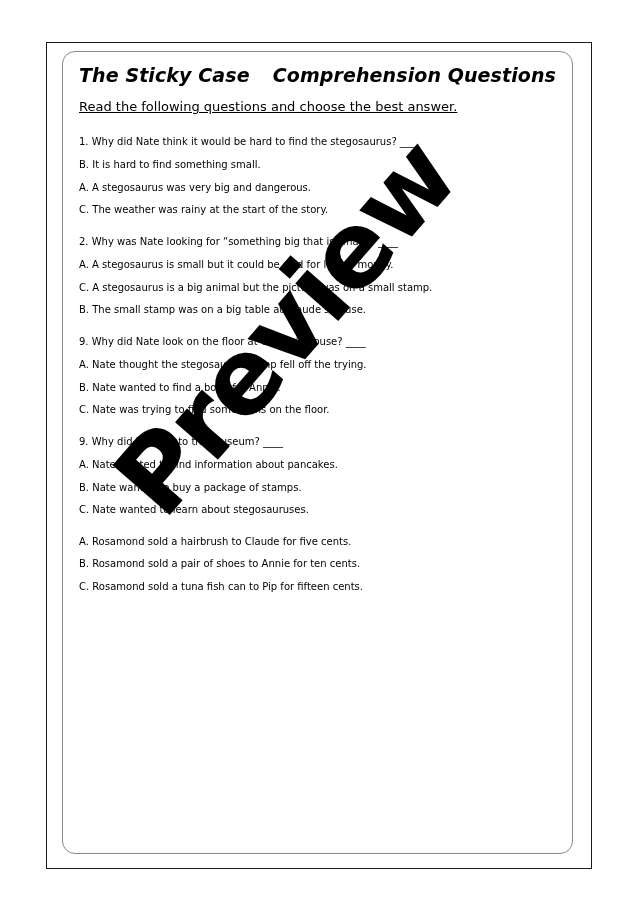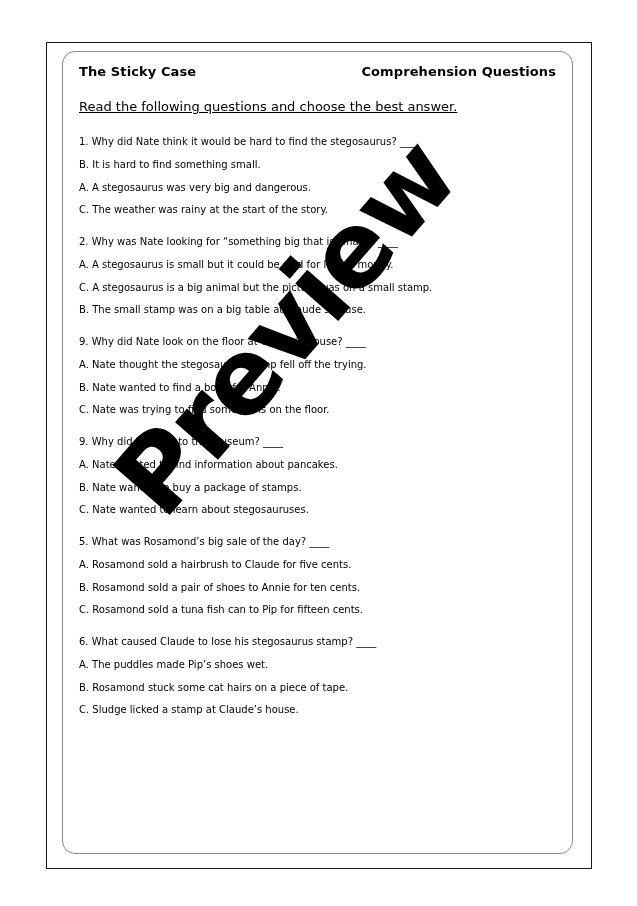--- a/index.html
+++ b/index.html
@@ -46,24 +46,25 @@
     position: absolute;
     left: 0;
     top: 0;
     width: 100%;
     padding: 12px 16px 0 16px;
     display: flex;
     justify-content: space-between;
     align-items: baseline;
   }
   .header-title {
-    font-size: 13px;
+    font-size: 19px;
     font-weight: bold;
     letter-spacing: 0.1px;
     white-space: nowrap;
+    font-style: italic;
   }
 
   
   #worksheet-body {
     position: absolute;
     left: 0;
     top: 42px;
     width: 100%;
     padding: 0 16px;
   }
@@ -151,30 +152,23 @@
             <p class="choice-text">B. Nate wanted to find a bone for Annie.</p>
             <p class="choice-text">C. Nate was trying to find some coins on the floor.</p>
           </div>
           <div class="question-block">
             <p class="question-text">9. Why did Nate go to the museum? ____</p>
             <p class="choice-text">A. Nate wanted to find information about pancakes.</p>
             <p class="choice-text">B. Nate wanted to buy a package of stamps.</p>
             <p class="choice-text">C. Nate wanted to learn about stegosauruses.</p>
           </div>
           <div class="question-block">
-            <p class="question-text">5. What was Rosamond’s big sale of the day? ____</p>
             <p class="choice-text">A. Rosamond sold a hairbrush to Claude for five cents.</p>
             <p class="choice-text">B. Rosamond sold a pair of shoes to Annie for ten cents.</p>
             <p class="choice-text">C. Rosamond sold a tuna fish can to Pip for fifteen cents.</p>
-          </div>
-          <div class="question-block">
-            <p class="question-text">6. What caused Claude to lose his stegosaurus stamp? ____</p>
-            <p class="choice-text">A. The puddles made Pip’s shoes wet.</p>
-            <p class="choice-text">B. Rosamond stuck some cat hairs on a piece of tape.</p>
-            <p class="choice-text">C. Sludge licked a stamp at Claude’s house.</p>
           </div>
         </div>
     </div>
 
     <div id="preview-watermark">Preview</div>
 
   </div>
 </div>
 
 </body></html>

